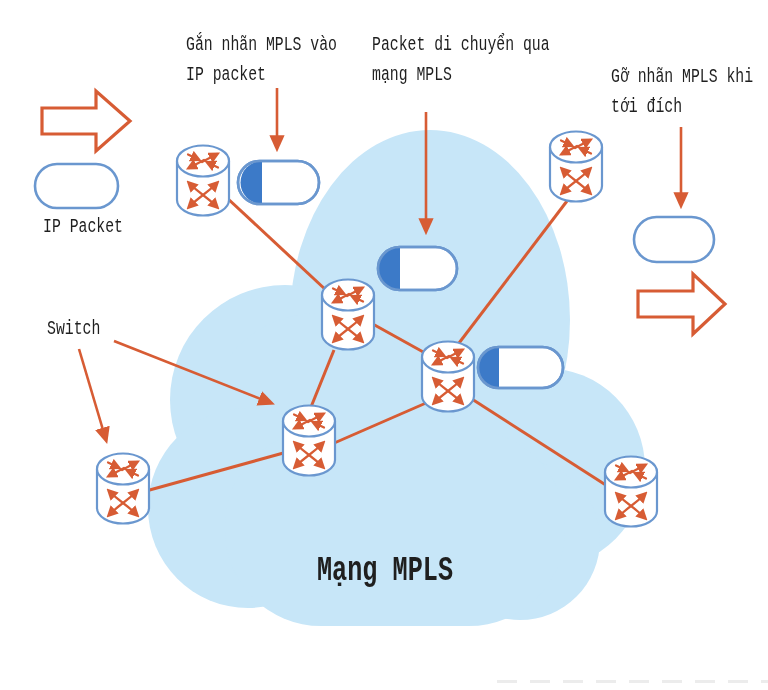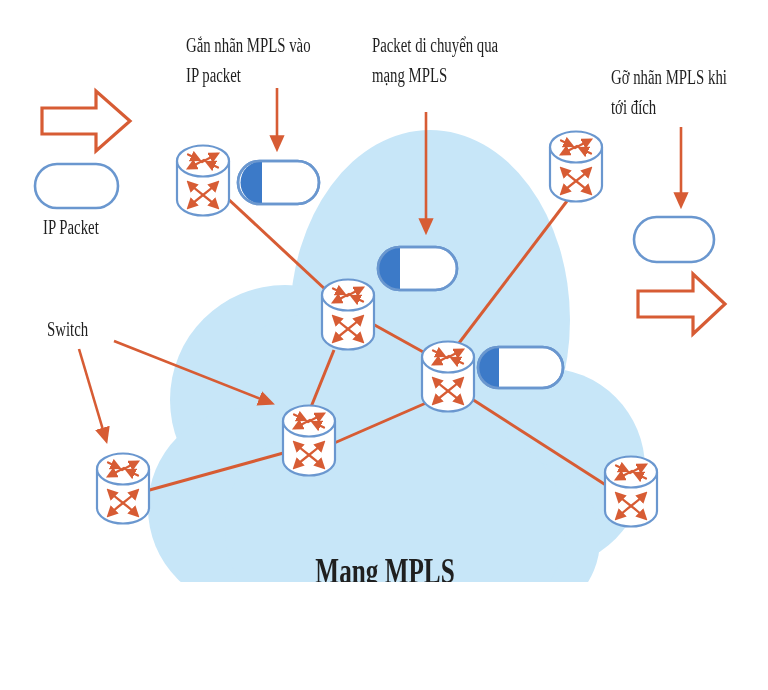--- a/index.html
+++ b/index.html
@@ -1,19 +1,19 @@
 <!DOCTYPE html>
 <html style="--background: #ffffff; --cloud: #c7e6f8; --orange: #d75c34; --label-blue: #3c7ac8; --outline-blue: #6a97cf; --text: #1f1f1f;"><head>
 <meta charset="utf-8">
 <style>
   html,body { margin:0; padding:0; background:#fff; }
   .stage {
-    position:relative; width:768px; height:582px; overflow:hidden;
+    position:relative; width:768px; height:690px; overflow:hidden;
     background: var(--background, #fff);
-    font-family:Liberation Serif, serif;
+    font-family:Liberation Mono, monospace;
   }
   svg.layer { position:absolute; left:0; top:0; }
 
   
   .lbl {
     position:absolute; color:var(--text,#1f1f1f);
     font-size:20px; line-height:30px; white-space:nowrap;
     transform:scaleX(0.74); transform-origin:0 0;
   }
   .title {

